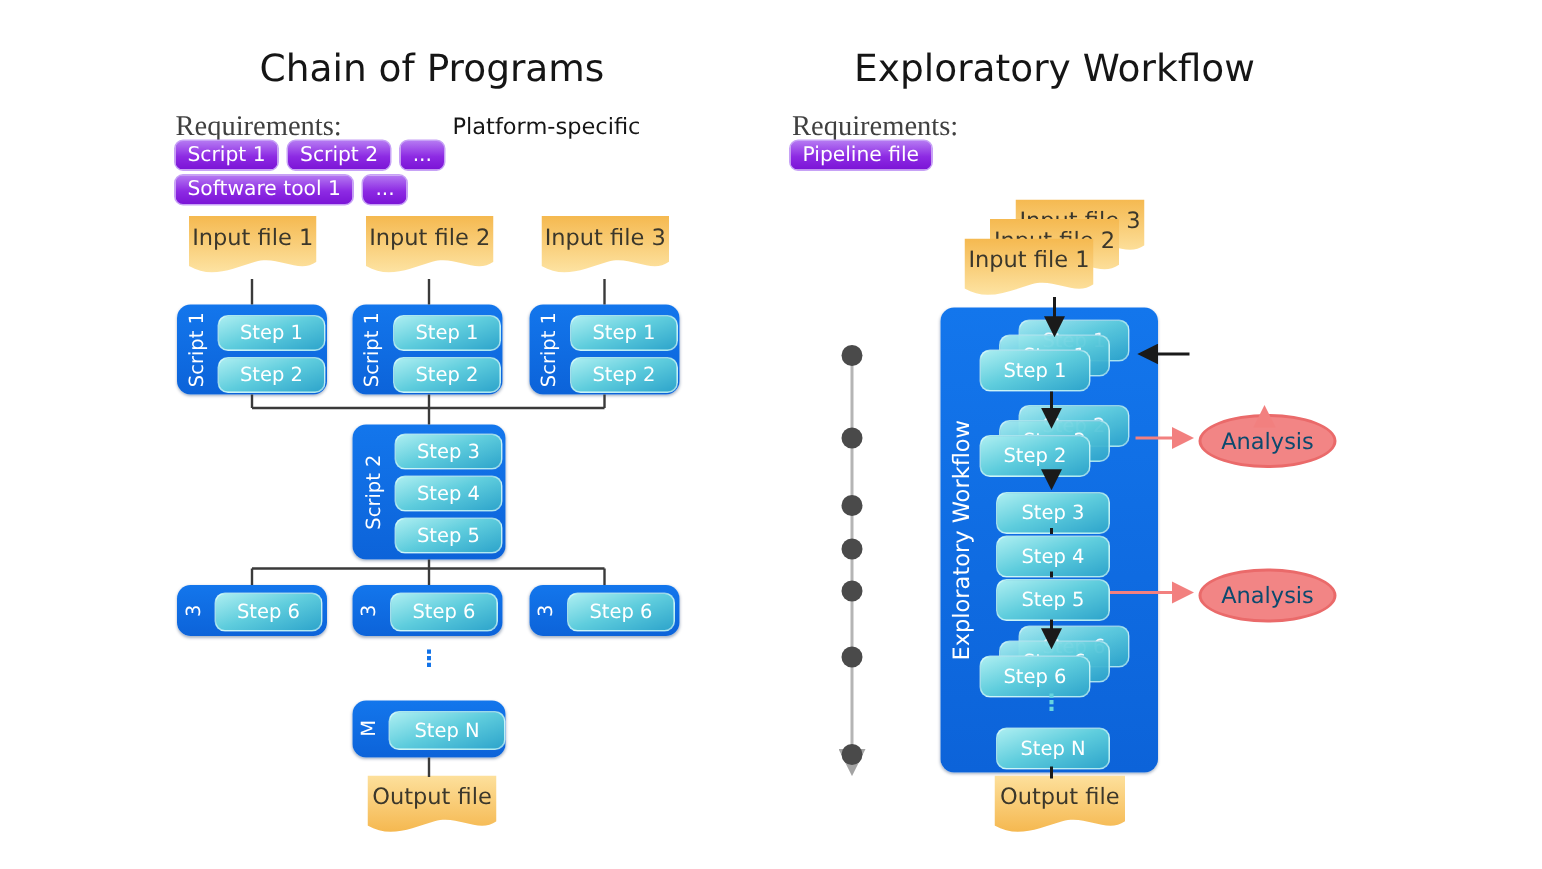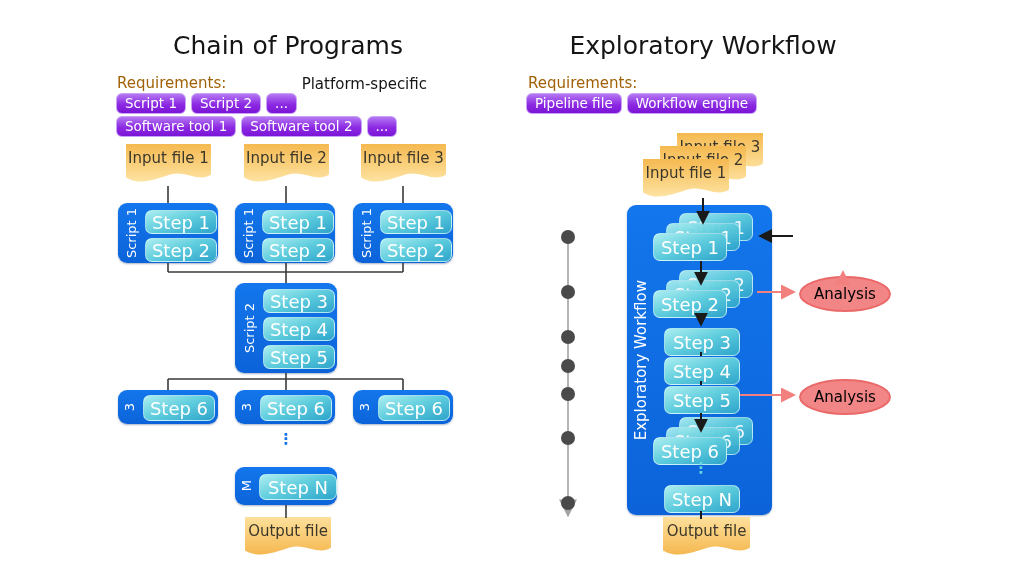--- a/index.html
+++ b/index.html
@@ -3,21 +3,21 @@
 <meta charset="utf-8">
 <style>
   html,body{margin:0;padding:0;background:#ffffff;}
   .canvas{
     position:relative;width:1028px;height:579px;background:#ffffff;
     font-family:"DejaVu Sans","Liberation Sans",sans-serif;overflow:hidden;
   }
   .abs{position:absolute;}
   .title{font-size:25px;color:#151515;text-align:center;white-space:nowrap;}
   .subtitle{font-size:15px;color:#151515;text-align:right;white-space:nowrap;}
-  .req-label{font-size:15px;color:#a16207;white-space:nowrap;}
+  .req-label{font-size:19px;color:#404040;white-space:nowrap;font-family:Liberation Serif, serif;}
   .badge-row{display:flex;gap:5px;}
   .badge{
     background:linear-gradient(180deg,#b478f2 0%,#8d2ae3 55%,#7b14d6 100%);
     border:1px solid #c7a2f6;color:#ffffff;font-size:13.5px;
     padding:1px 8px 2px 8px;border-radius:6px;white-space:nowrap;
   }
   .file{position:absolute;}
   .file svg{position:absolute;left:0;top:0;width:100%;height:100%;}
   .file .lbl{
     position:absolute;left:0;right:0;top:5px;text-align:center;
@@ -29,29 +29,29 @@
   }
   .vstrip{
     position:absolute;left:0;top:0;bottom:0;display:flex;
     align-items:center;justify-content:center;
   }
   .vlabel{
     writing-mode:vertical-rl;transform:rotate(180deg);
     color:#ffffff;font-size:13px;white-space:nowrap;
   }
   .step{
-    position:absolute;border-radius:7px;color:#ffffff;font-size:18px;
+    position:absolute;border-radius:7px;color:#ffffff;font-size:13px;
     background:linear-gradient(160deg,#aceef1 0%,#5fcddd 48%,#2da4cb 100%);
     border:1px solid rgba(240,255,255,.55);
     display:flex;align-items:center;justify-content:center;white-space:nowrap;
   }
   .back{opacity:.95;}
   .ellipse{
     position:absolute;background:#f28585;border:2px solid #ea6a6a;
-    border-radius:50%;color:#000000;font-size:15px;
+    border-radius:50%;color:#0c4a6e;font-size:15px;
     display:flex;align-items:center;justify-content:center;
   }
   .dots{position:absolute;font-size:15px;font-weight:bold;line-height:7px;
     letter-spacing:0;text-align:center;}
   .reentrance{font-size:15px;color:#555555;line-height:1.25;}
   .overlay{position:absolute;left:0;top:0;width:1028px;height:579px;
     pointer-events:none;z-index:40;}
 </style>
 </head>
 <body>
@@ -75,21 +75,20 @@
   <div class="abs subtitle" style="left:227px;top:75px;width:200px;">Platform-specific</div>
   <div class="abs req-label" style="left:117px;top:74px;">Requirements:</div>
 
   <div class="abs badge-row" style="left:116px;top:93px;">
     <span class="badge">Script 1</span>
     <span class="badge">Script 2</span>
     <span class="badge">...</span>
   </div>
   <div class="abs badge-row" style="left:116px;top:116px;">
     <span class="badge">Software tool 1</span>
-    <span class="badge">Software tool 2</span>
     <span class="badge">...</span>
   </div>
 
   <div class="file" style="left:126px;top:144px;width:85px;height:42px;">
     <svg viewBox="0 0 100 44" preserveAspectRatio="none">
         <path d="M0 0 H100 V32 C86 41 70 27 52 32 C34 37 17 44 0 35 Z" fill="url(#gradInput)"></path>
       </svg>
     <span class="lbl">Input file 1</span>
   </div>
   <div class="file" style="left:244px;top:144px;width:85px;height:42px;">
@@ -168,21 +167,20 @@
     <svg viewBox="0 0 100 44" preserveAspectRatio="none">
         <path d="M0 0 H100 V32 C86 41 70 27 52 32 C34 37 17 44 0 35 Z" fill="url(#gradOutput)"></path>
       </svg>
     <span class="lbl">Output file</span>
   </div>
 
   <div class="abs title" style="left:558px;top:31px;width:290px;">Exploratory Workflow</div>
   <div class="abs req-label" style="left:528px;top:74px;">Requirements:</div>
   <div class="abs badge-row" style="left:526px;top:93px;">
     <span class="badge">Pipeline file</span>
-    <span class="badge">Workflow engine</span>
   </div>
 
 
   <div class="file" style="left:677px;top:133px;width:86px;height:42px;">
     <svg viewBox="0 0 100 44" preserveAspectRatio="none">
         <path d="M0 0 H100 V32 C86 41 70 27 52 32 C34 37 17 44 0 35 Z" fill="url(#gradInput)"></path>
       </svg>
     <span class="lbl">Input file 3</span>
   </div>
   <div class="file" style="left:660px;top:146px;width:86px;height:42px;">

